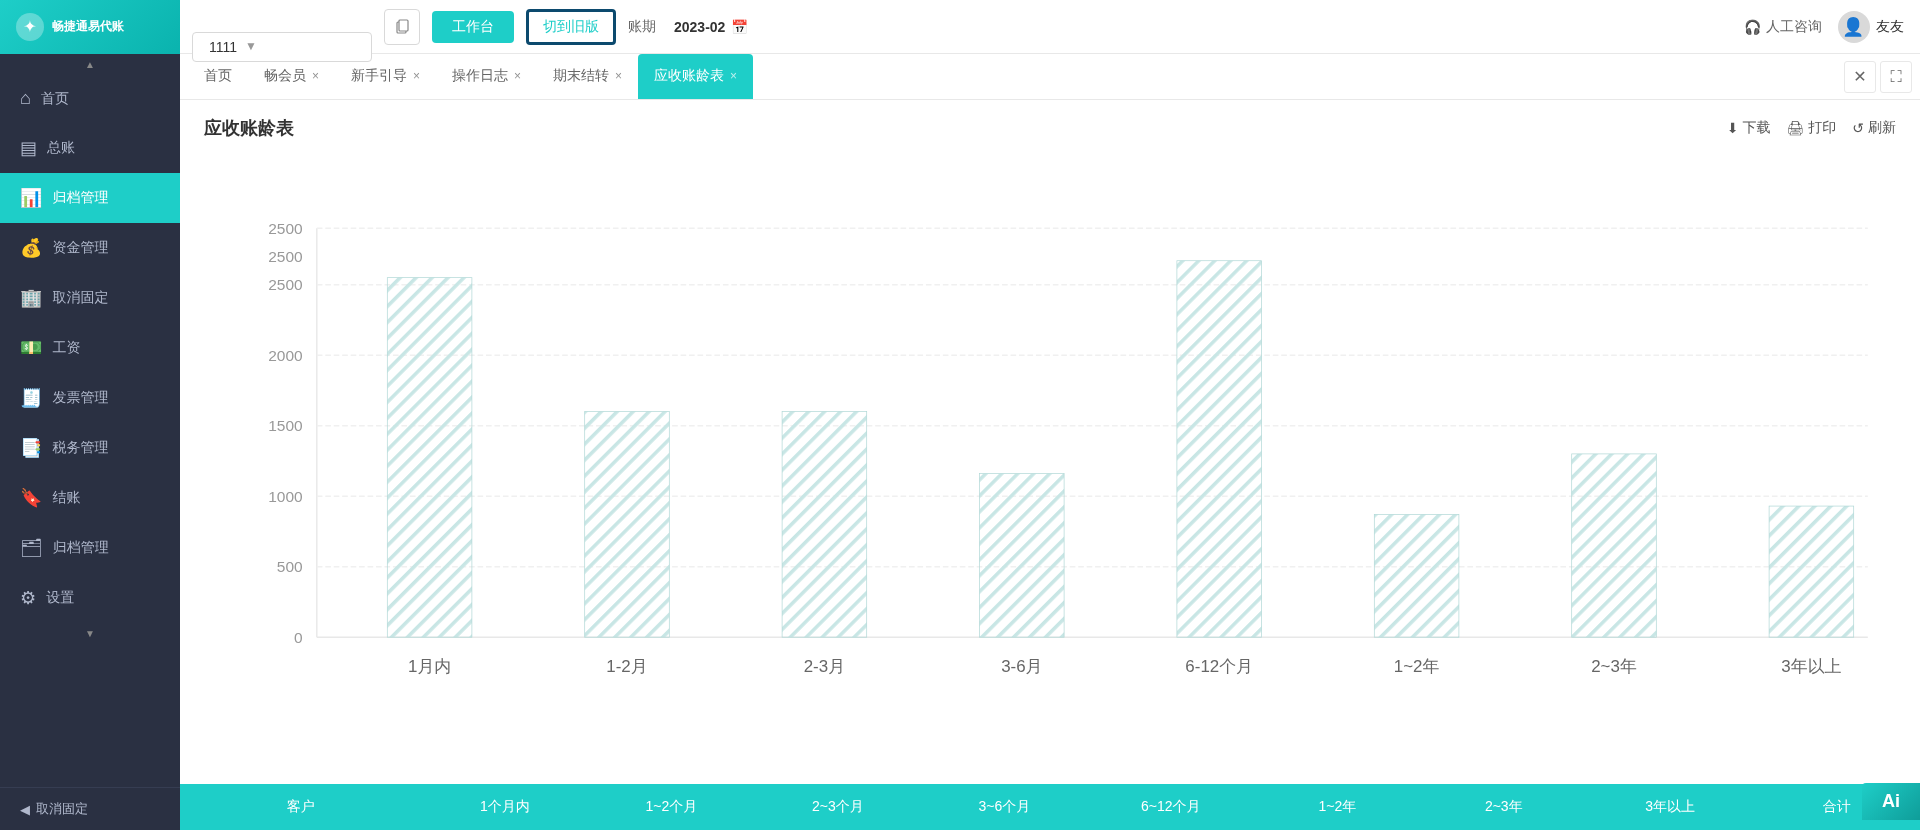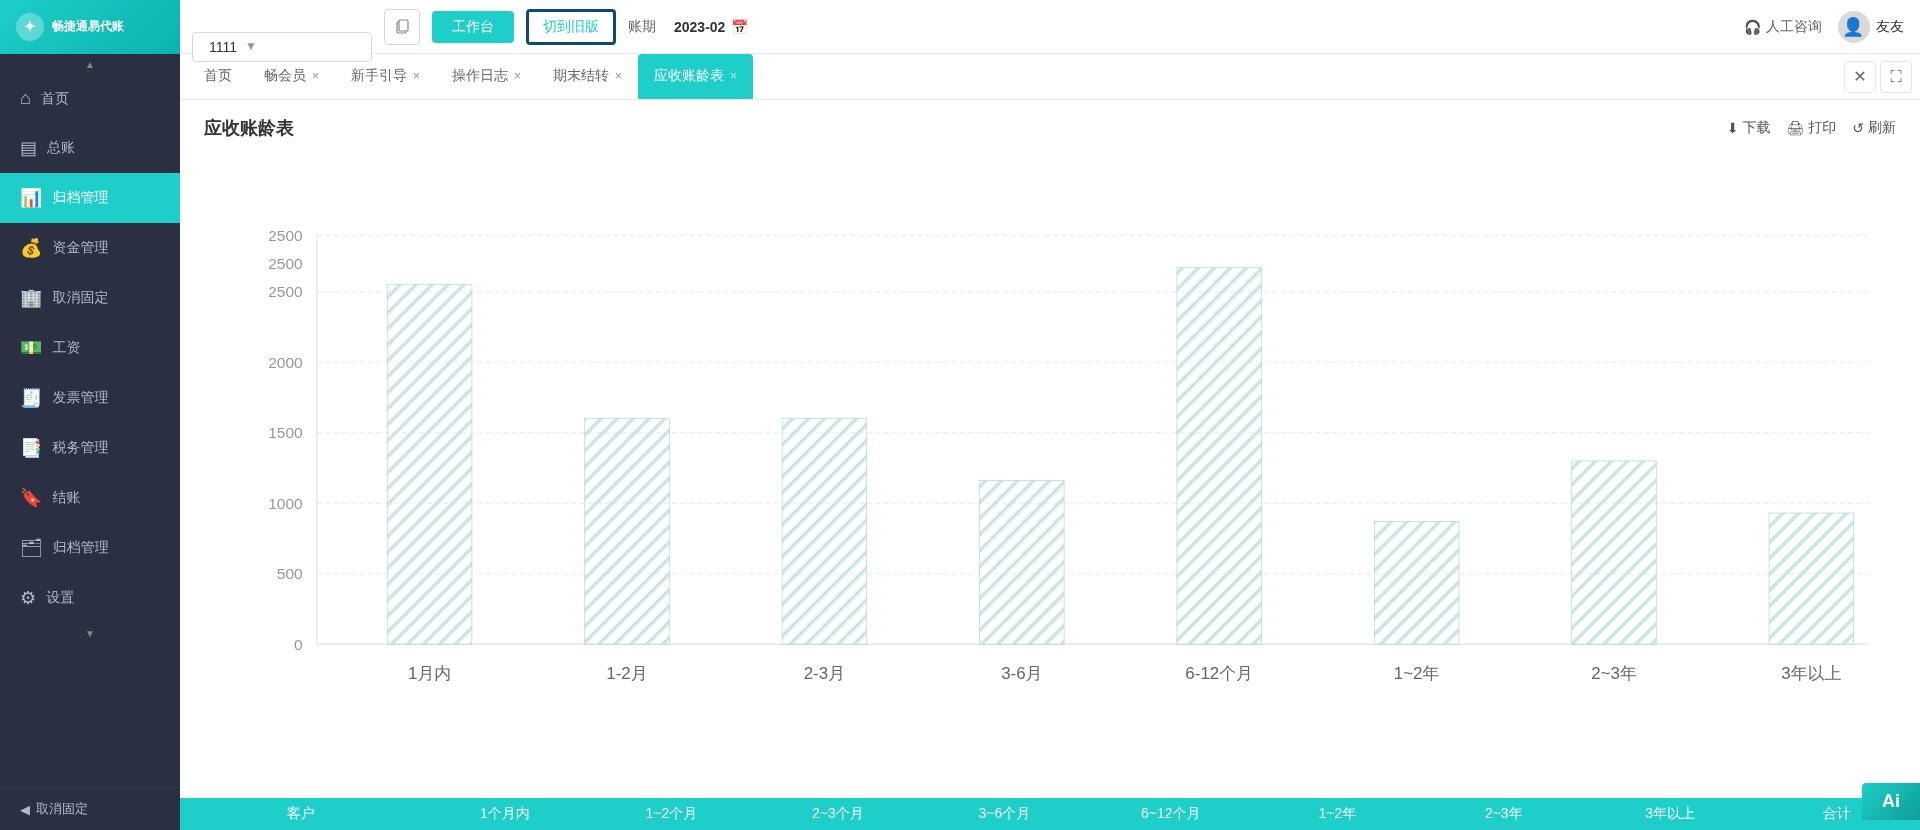--- a/index.html
+++ b/index.html
@@ -285,21 +285,21 @@
       position: relative;
     }
 
     .chart-svg {
       width: 100%;
       height: 100%;
     }
 
     
     .table-header {
-      height: 32px;
+      height: 46px;
       background: #1ecec8;
       display: flex;
       align-items: center;
       flex-shrink: 0;
     }
     .table-header-cell {
       flex: 1;
       text-align: center;
       color: white;
       font-size: 14px;

